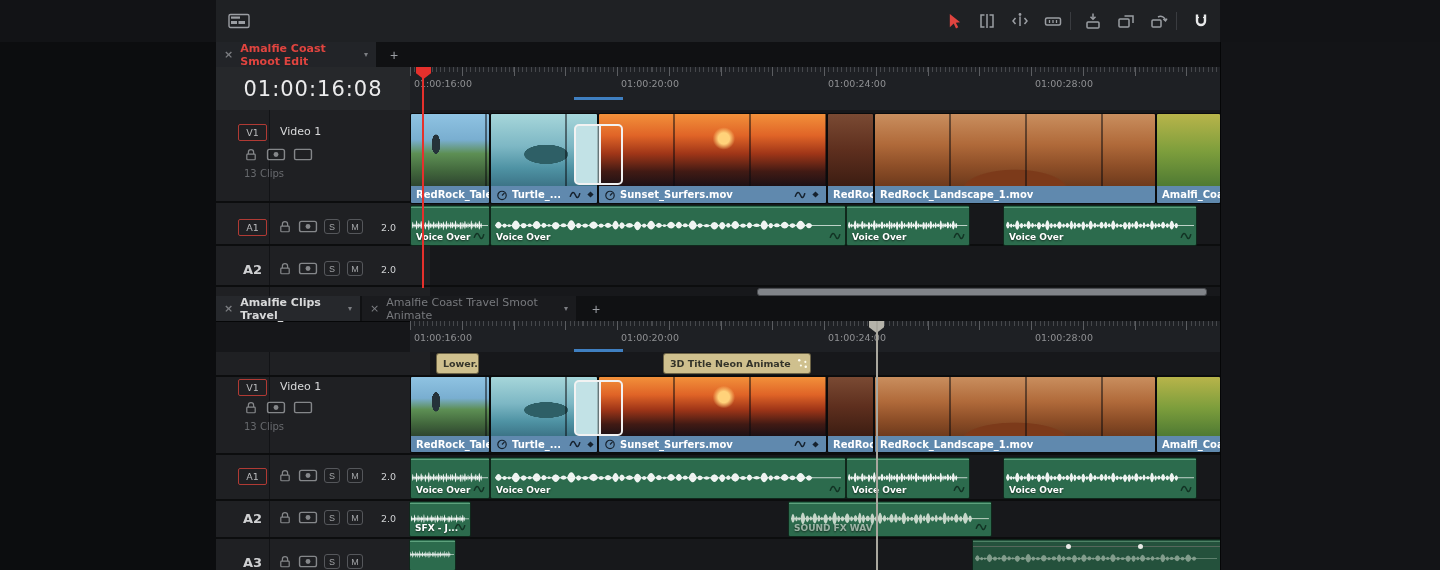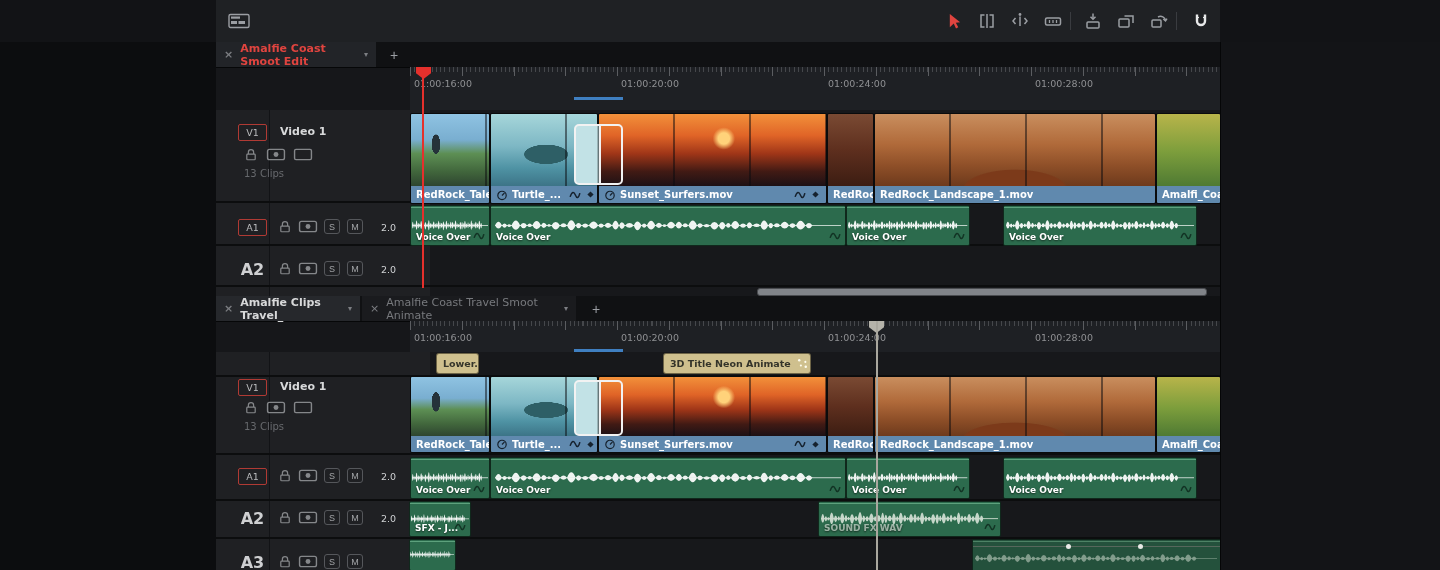--- a/index.html
+++ b/index.html
@@ -35,22 +35,22 @@
      background:repeating-linear-gradient(90deg,#5b5d61 0 1px,transparent 1px 51.75px);}
   .rlabel{position:absolute;top:11px;font-size:9.5px;color:#8f9093;white-space:nowrap;}
   .sel-ind{height:3px;background:#3f7fc1;}
   
   .hdrcol{left:0;width:214px;background:#1f2023;}
   .vdiv{position:absolute;left:53px;top:0;width:1px;height:100%;background:#121316;}
   .hline{position:absolute;left:0;width:1004px;height:2px;background:#0c0d0e;}
   .badge{position:absolute;width:27px;height:15px;border:1px solid #494b4f;border-radius:2px;
          color:#b9babc;font-size:9.5px;display:flex;align-items:center;justify-content:center;background:transparent;}
   .badge.red{border-color:#b03a34;}
-  .badge.plain{border-color:transparent;color:#cfd0d2;font-weight:bold;font-size:16px;}
-  .tname{position:absolute;color:#d8d9da;font-size:11px;font-weight:bold;text-align:center;}
+  .badge.plain{border-color:transparent;color:#cfd0d2;font-weight:bold;font-size:13px;}
+  .tname{position:absolute;color:#d8d9da;font-size:11px;font-weight:normal;text-align:center;}
   .tinfo{position:absolute;color:#67696d;font-size:10px;}
   .tlevel{position:absolute;color:#cfd1d3;font-size:9.5px;}
   .hic{position:absolute;color:#85878a;}
   .smbox{position:absolute;width:16px;height:15px;border:1px solid #55575b;border-radius:3px;color:#a3a5a8;
          font-size:9px;display:flex;align-items:center;justify-content:center;background:none;}
   
   .content-bg{background:#17181b;}
   .vclip{position:absolute;display:flex;flex-direction:column;box-shadow:0 0 0 1px #0a0b0c;border-radius:1px;overflow:hidden;}
   .thumb{flex:1 1 auto;position:relative;}
   .frames::after{content:"";position:absolute;inset:0;
@@ -239,20 +239,23 @@
   <section class="abs tl" style="top:42px;height:254px">
     <div class="abs tabbar">
       <div class="tab tab-red" style="left:0;width:160px">
         <span class="x">×</span>
         <span>Amalfie Coast Smoot Edit</span>
         <span class="chev">▾</span>
       </div>
       <button class="plus" style="left:168px">+</button>
     </div>
 
+    <div class="abs tcwrap" style="top:25px">
+      <div class="tc">01:00:16:08</div>
+    </div>
     <div class="abs ruler" style="top:25px;height:43px">
       <div class="ticks-minor"></div>
       <div class="ticks-major"></div>
       <div class="rlabel" style="left:4px">01:00:16:00</div>
       <div class="rlabel" style="left:211px">01:00:20:00</div>
       <div class="rlabel" style="left:418px">01:00:24:00</div>
       <div class="rlabel" style="left:625px">01:00:28:00</div>
     </div>
     <div class="abs sel-ind" style="left:358px;top:55px;width:49px"></div>
 
@@ -620,21 +623,21 @@
 
     <div class="aclip" style="left:194px;top:206px;width:60px;height:34px">
       <svg class="wave" preserveAspectRatio="none">
           <use href="#sym-wf"></use>
         </svg>
       <span class="alabel">SFX - J...</span>
       <svg class="aci" width="12" height="12">
           <use href="#sym-curve"></use>
         </svg>
     </div>
-    <div class="aclip" style="left:603px;top:206px;width:181px;height:34px">
+    <div class="aclip" style="left:573px;top:206px;width:202px;height:34px">
       <svg class="wave-dense" preserveAspectRatio="none">
           <use href="#sym-wf"></use>
         </svg>
       <span class="alabel dim">SOUND FX WAV</span>
       <svg class="aci" width="12" height="12">
           <use href="#sym-curve"></use>
         </svg>
     </div>
 
     <div class="aclip" style="left:194px;top:244px;width:45px;height:30px">

